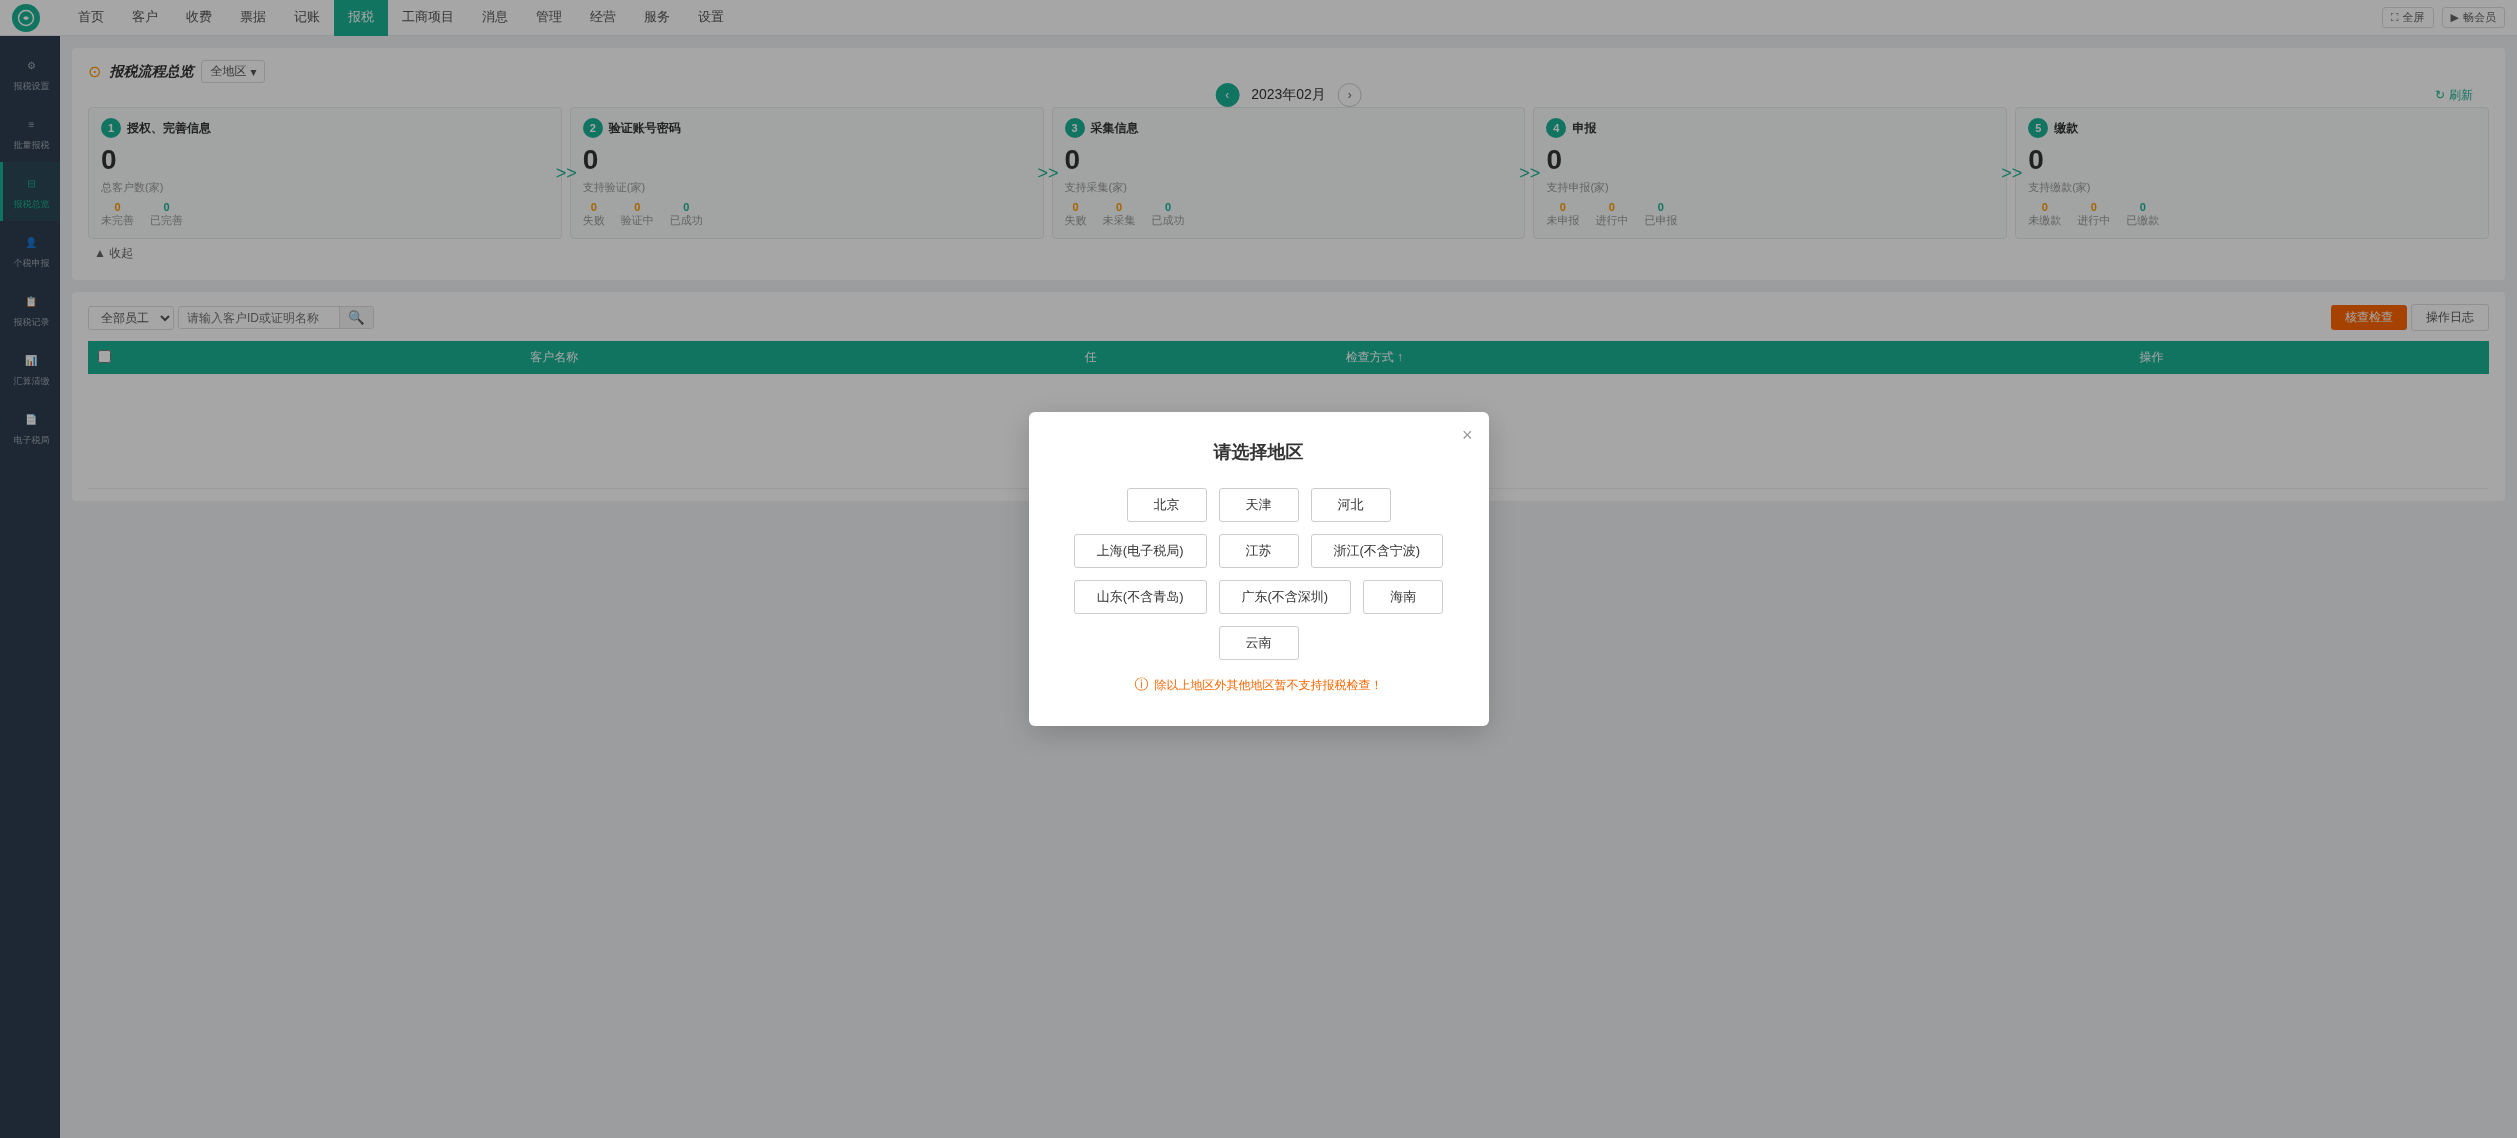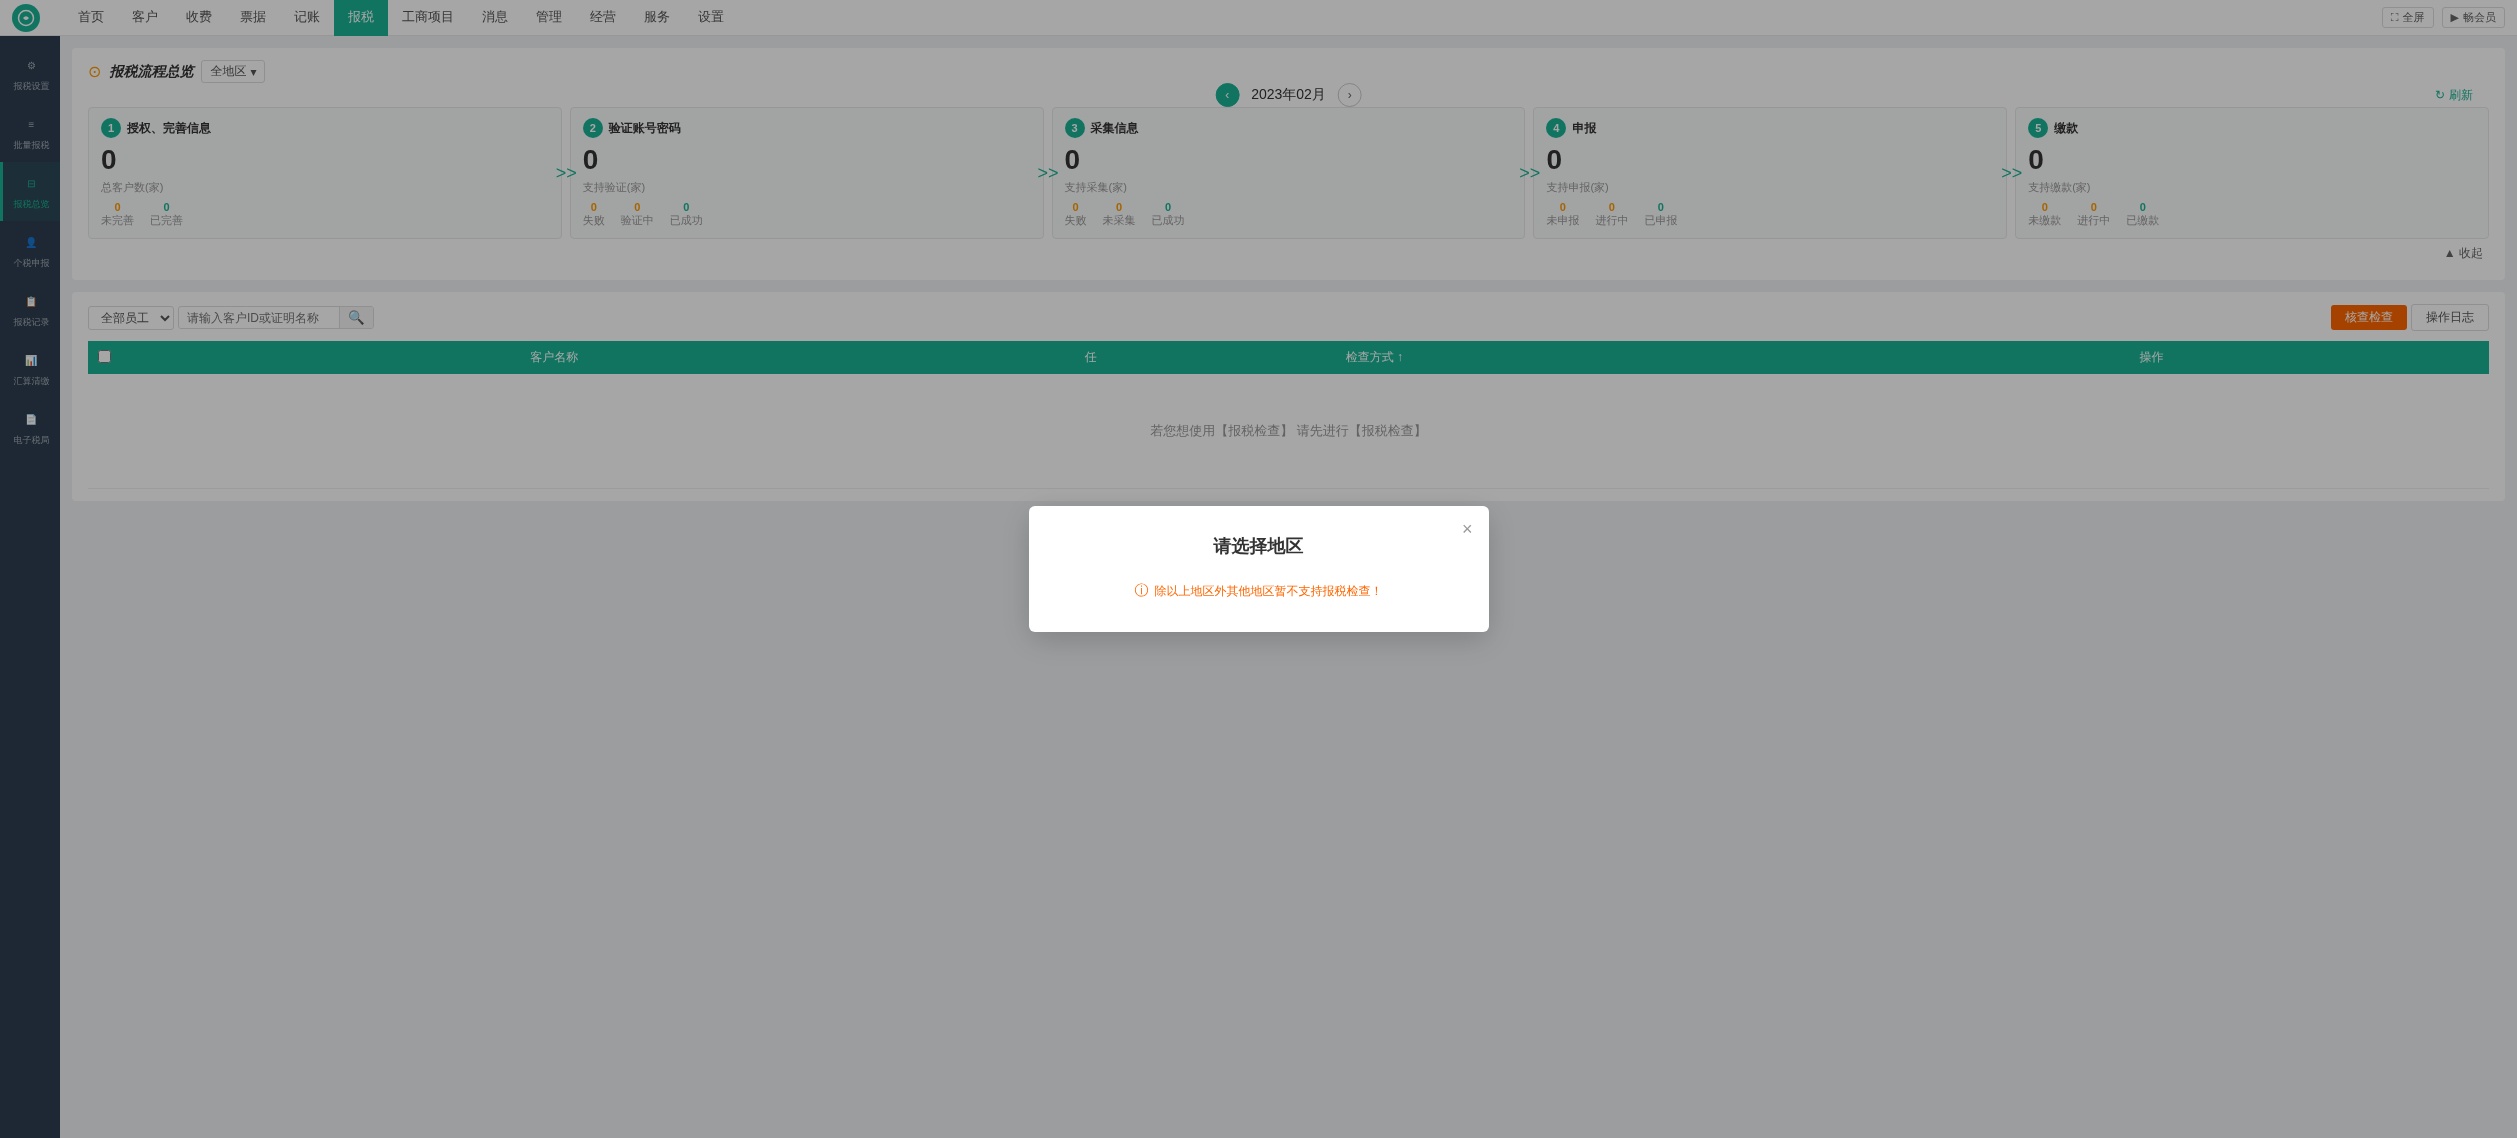--- a/index.html
+++ b/index.html
@@ -164,21 +164,21 @@
     .step-sub-row { display: flex; gap: 16px; margin-top: 6px; font-size: 11px; }
     .step-sub-item { display: flex; flex-direction: column; align-items: center; }
     .step-sub-num { color: #f90; font-weight: bold; }
     .step-sub-num.green { color: #1ab394; }
     .step-sub-label { color: #999; }
     .step-arrow {
       position: absolute; right: -16px; top: 50%; transform: translateY(-50%);
       z-index: 2; color: #1ab394; font-size: 18px;
     }
     .collapse-bar {
-      text-align: right; padding: 6px; color: #666; cursor: pointer; font-size: 12px;
+      text-align: left; padding: 6px; color: #666; cursor: pointer; font-size: 12px;
     }
 
     
     .tax-check-card {
       background: #fff; border-radius: 4px; padding: 12px 16px; margin-bottom: 12px;
     }
     .tax-check-header {
       display: flex; align-items: center; gap: 8px; margin-bottom: 10px;
     }
     .section-title {
@@ -549,18 +549,30 @@
       </table>
     </div>
 
   </div>
 </div>
 
 <div class="overlay">
   <div class="modal">
     <div class="modal-close">×</div>
     <div class="modal-title">请选择地区</div>
+    <div class="region-grid" id="region-grid">
+        <button class="region-btn">北京</button>
+        <button class="region-btn">天津</button>
+        <button class="region-btn">河北</button>
+        <button class="region-btn">上海(电子税局)</button>
+        <button class="region-btn">江苏</button>
+        <button class="region-btn">浙江(不含宁波)</button>
+        <button class="region-btn">山东(不含青岛)</button>
+        <button class="region-btn">广东(不含深圳)</button>
+        <button class="region-btn">海南</button>
+        <button class="region-btn">云南</button>
+      </div>
     <div class="modal-warning">
       <span class="warn-icon">ⓘ</span>
       <span>除以上地区外其他地区暂不支持报税检查！</span>
     </div>
   </div>
 </div>
 
 </body></html>

